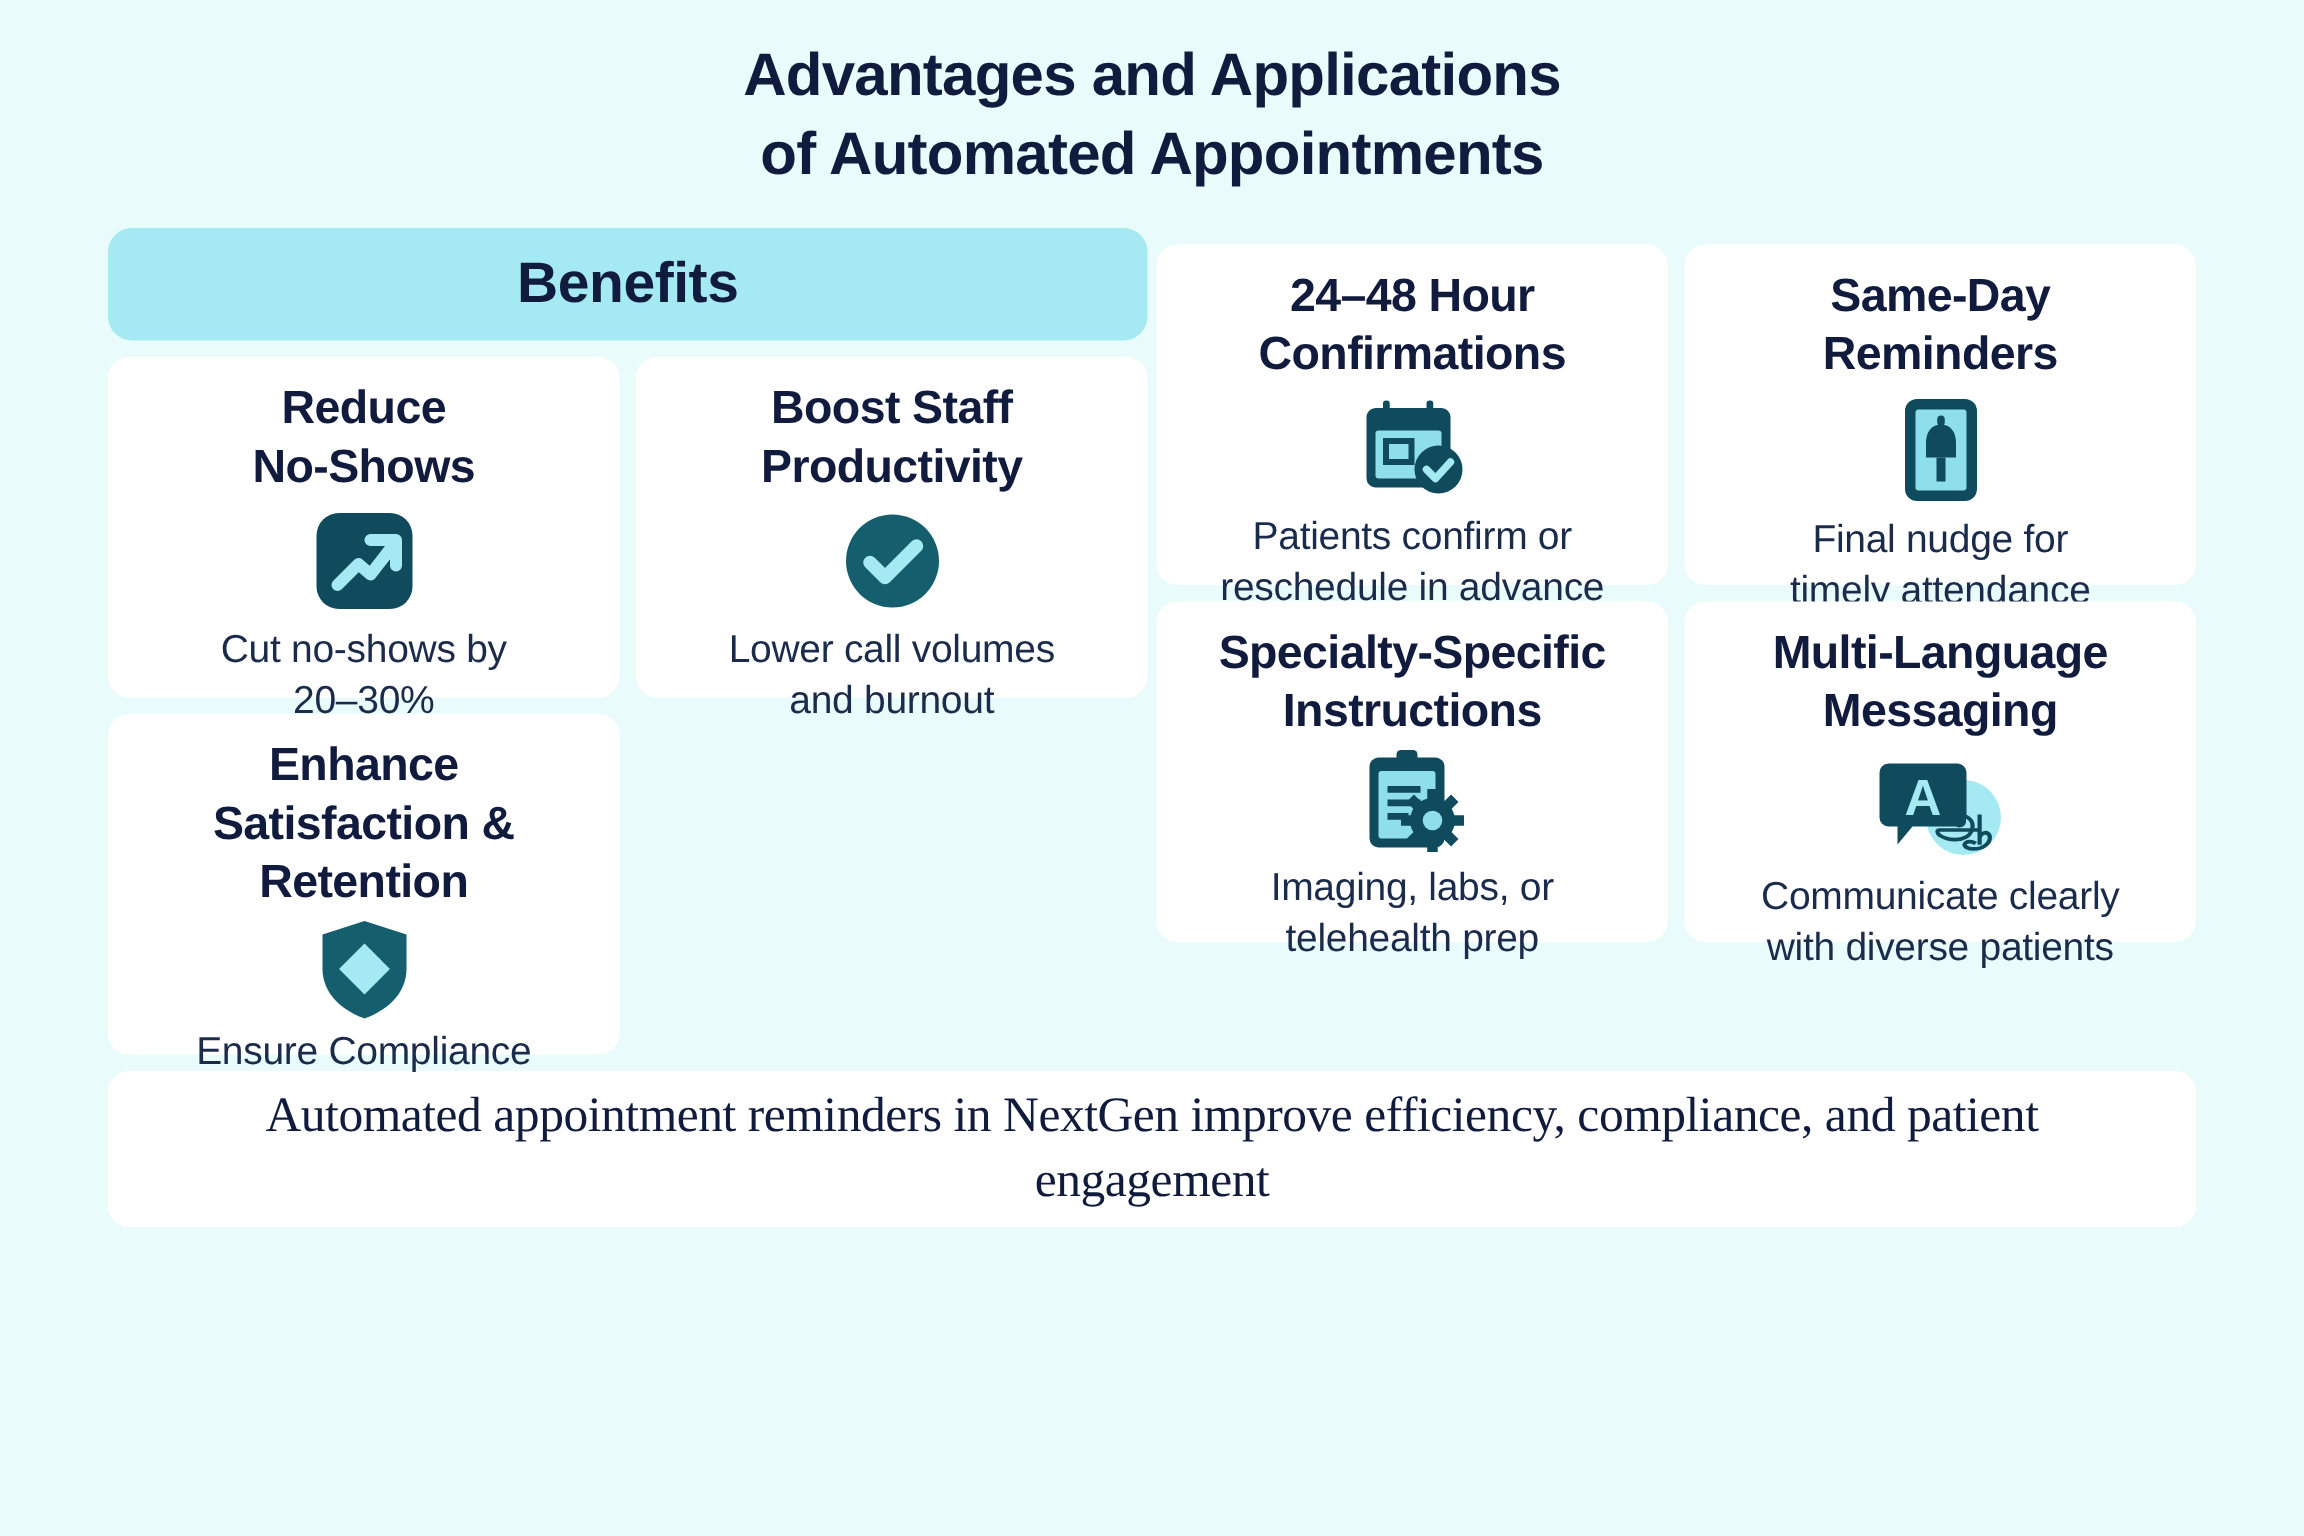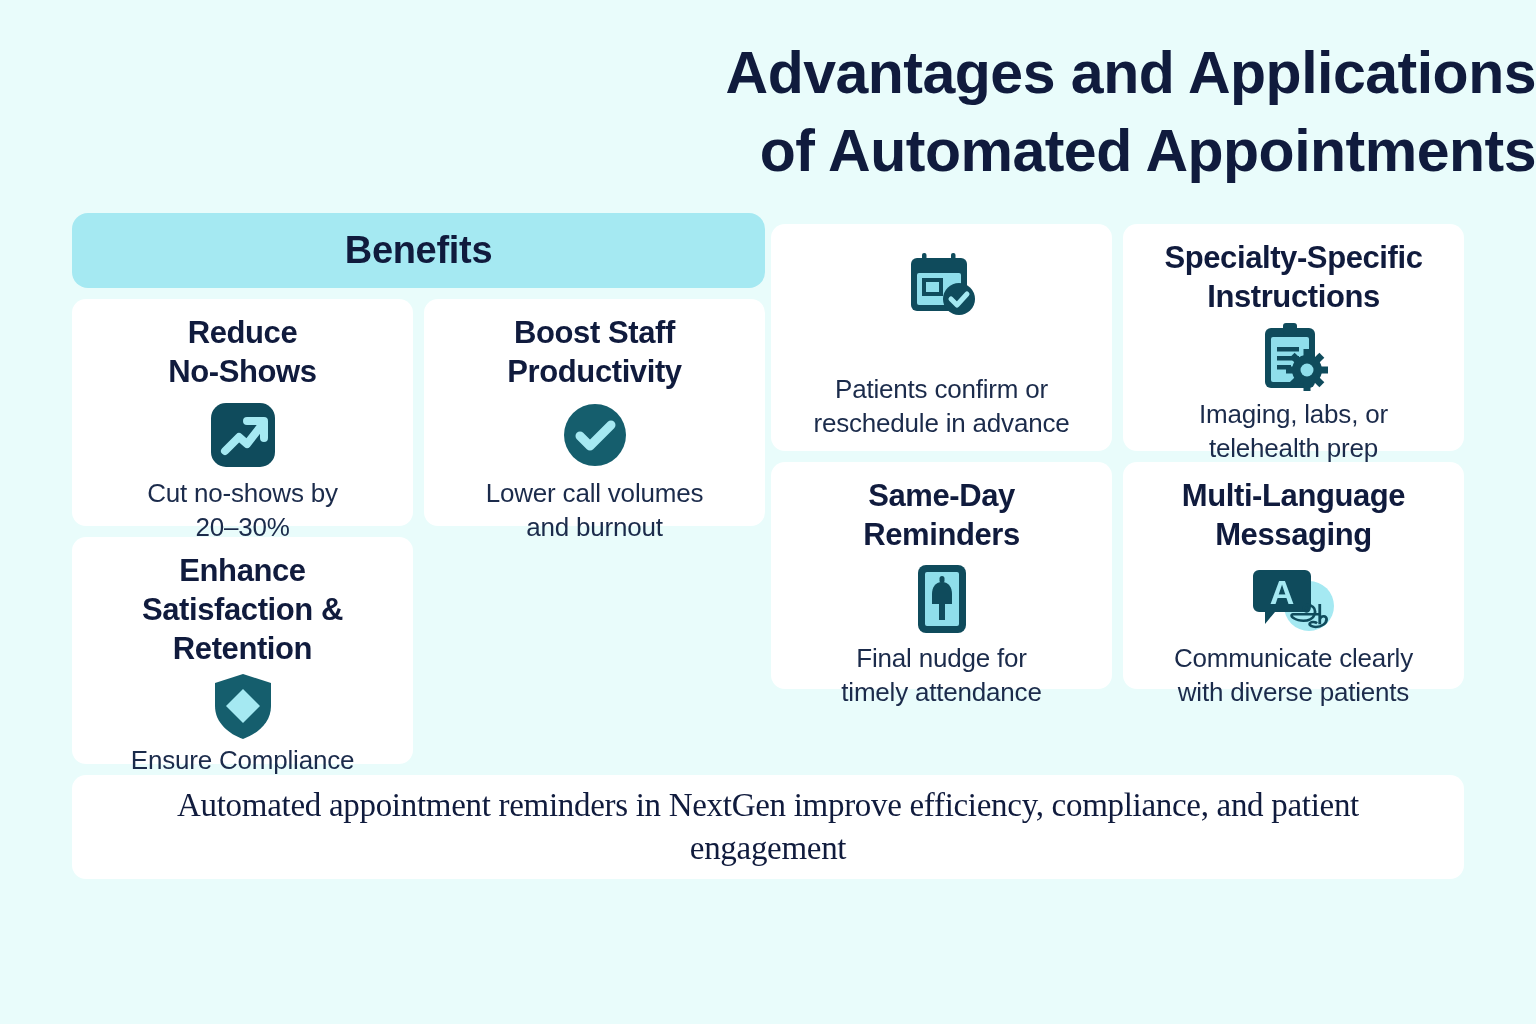--- a/index.html
+++ b/index.html
@@ -15,27 +15,27 @@
   }
   .page {
     position: relative;
     width: 1536px;
     height: 1024px;
     box-sizing: border-box;
   }
 
   
   .title {
-    text-align: right;
-    color: #101b3d;
-    font-size: 59px;
+    text-align: center;
+    color: #101b3d;
+    font-size: 40px;
     font-weight: bold;
     line-height: 1.33;
     letter-spacing: -0.5px;
-    padding-top: 34px;
+    padding-top: 24px;
     margin: 0;
   }
   .title-line { display: block; }
 
   
   .columns {
     display: flex;
     gap: 6px;
     padding: 22px 72px 0 72px;
     box-sizing: border-box;
@@ -181,33 +181,51 @@
 
 
       </div>
     </div>
 
     <div class="column">
 
       <div class="card-grid">
 
         <div class="card">
+          <div class="card-title">24–48 Hour
+Confirmations</div>
           <div class="card-icon">
             <svg width="76" height="72" viewBox="0 0 76 72">
               <rect x="18" y="4" width="4.5" height="9" rx="2" fill="#0f4b5c"></rect>
               <rect x="47" y="4" width="4.5" height="9" rx="2" fill="#0f4b5c"></rect>
               <rect x="7" y="9" width="56" height="53" rx="6" fill="#0f4b5c"></rect>
               <rect x="13" y="24" width="44" height="32" rx="2" fill="#8fdeeb"></rect>
               <rect x="20" y="31" width="17" height="14" fill="none" stroke="#0f4b5c" stroke-width="4"></rect>
               <circle cx="55" cy="50" r="16" fill="#0f4b5c"></circle>
               <path d="M47 50 L53 56 L63 45" stroke="#a5e9f2" stroke-width="5" stroke-linecap="round" stroke-linejoin="round" fill="none"></path>
             </svg>
           </div>
           <div class="card-desc">Patients confirm or
 reschedule in advance</div>
+        </div>
+
+        <div class="card">
+          <div class="card-title">Same-Day
+Reminders</div>
+          <div class="card-icon">
+            <svg width="60" height="74" viewBox="0 0 60 74">
+              <rect x="6" y="3" width="48" height="68" rx="8" fill="#0f4b5c"></rect>
+              <rect x="13" y="10" width="34" height="54" rx="2" fill="#8fdeeb"></rect>
+              <path d="M30 20 C23 20 20 26 20 32 V42 H40 V32 C40 26 37 20 30 20 Z" fill="#0f4b5c"></path>
+              <rect x="27.5" y="14" width="5" height="7" rx="2.5" fill="#0f4b5c"></rect>
+              <rect x="27" y="42" width="6" height="16" fill="#0f4b5c"></rect>
+            </svg>
+          </div>
+          <div class="card-desc">Final nudge for
+timely attendance</div>
         </div>
 
         <div class="card tight2">
           <div class="card-title">Specialty-Specific
 Instructions</div>
           <div class="card-icon">
             <svg width="74" height="74" viewBox="0 0 74 74">
               <rect x="8" y="8" width="50" height="60" rx="6" fill="#0f4b5c"></rect>
               <rect x="14" y="17" width="38" height="45" rx="2" fill="#8fdeeb"></rect>
               <rect x="26" y="3" width="14" height="11" rx="3" fill="#0f4b5c"></rect>
@@ -228,36 +246,20 @@
                 </g>
                 <circle cx="0" cy="0" r="6.5" fill="#8fdeeb"></circle>
               </g>
             </svg>
           </div>
           <div class="card-desc">Imaging, labs, or
 telehealth prep</div>
         </div>
 
         <div class="card">
-          <div class="card-title">Same-Day
-Reminders</div>
-          <div class="card-icon">
-            <svg width="60" height="74" viewBox="0 0 60 74">
-              <rect x="6" y="3" width="48" height="68" rx="8" fill="#0f4b5c"></rect>
-              <rect x="13" y="10" width="34" height="54" rx="2" fill="#8fdeeb"></rect>
-              <path d="M30 20 C23 20 20 26 20 32 V42 H40 V32 C40 26 37 20 30 20 Z" fill="#0f4b5c"></path>
-              <rect x="27.5" y="14" width="5" height="7" rx="2.5" fill="#0f4b5c"></rect>
-              <rect x="27" y="42" width="6" height="16" fill="#0f4b5c"></rect>
-            </svg>
-          </div>
-          <div class="card-desc">Final nudge for
-timely attendance</div>
-        </div>
-
-        <div class="card">
           <div class="card-title">Multi-Language
 Messaging</div>
           <div class="card-icon">
             <svg width="86" height="74" viewBox="0 0 86 74">
               <circle cx="58" cy="44" r="25" fill="#a5e9f2"></circle>
               <path d="M8 8 H54 A6 6 0 0 1 60 14 V44 A6 6 0 0 1 54 50 H24 L14 62 V50 H8 A6 6 0 0 1 2 44 V14 A6 6 0 0 1 8 8 Z" fill="#0f4b5c"></path>
               <text x="31" y="42" font-family="'Liberation Sans', sans-serif" font-size="34" font-weight="bold" fill="#a5e9f2" text-anchor="middle">A</text>
               <text x="58" y="57" font-family="'Liberation Sans', sans-serif" font-size="30" font-weight="bold" fill="#0f4b5c" text-anchor="middle">ஆ</text>
             </svg>
           </div>

